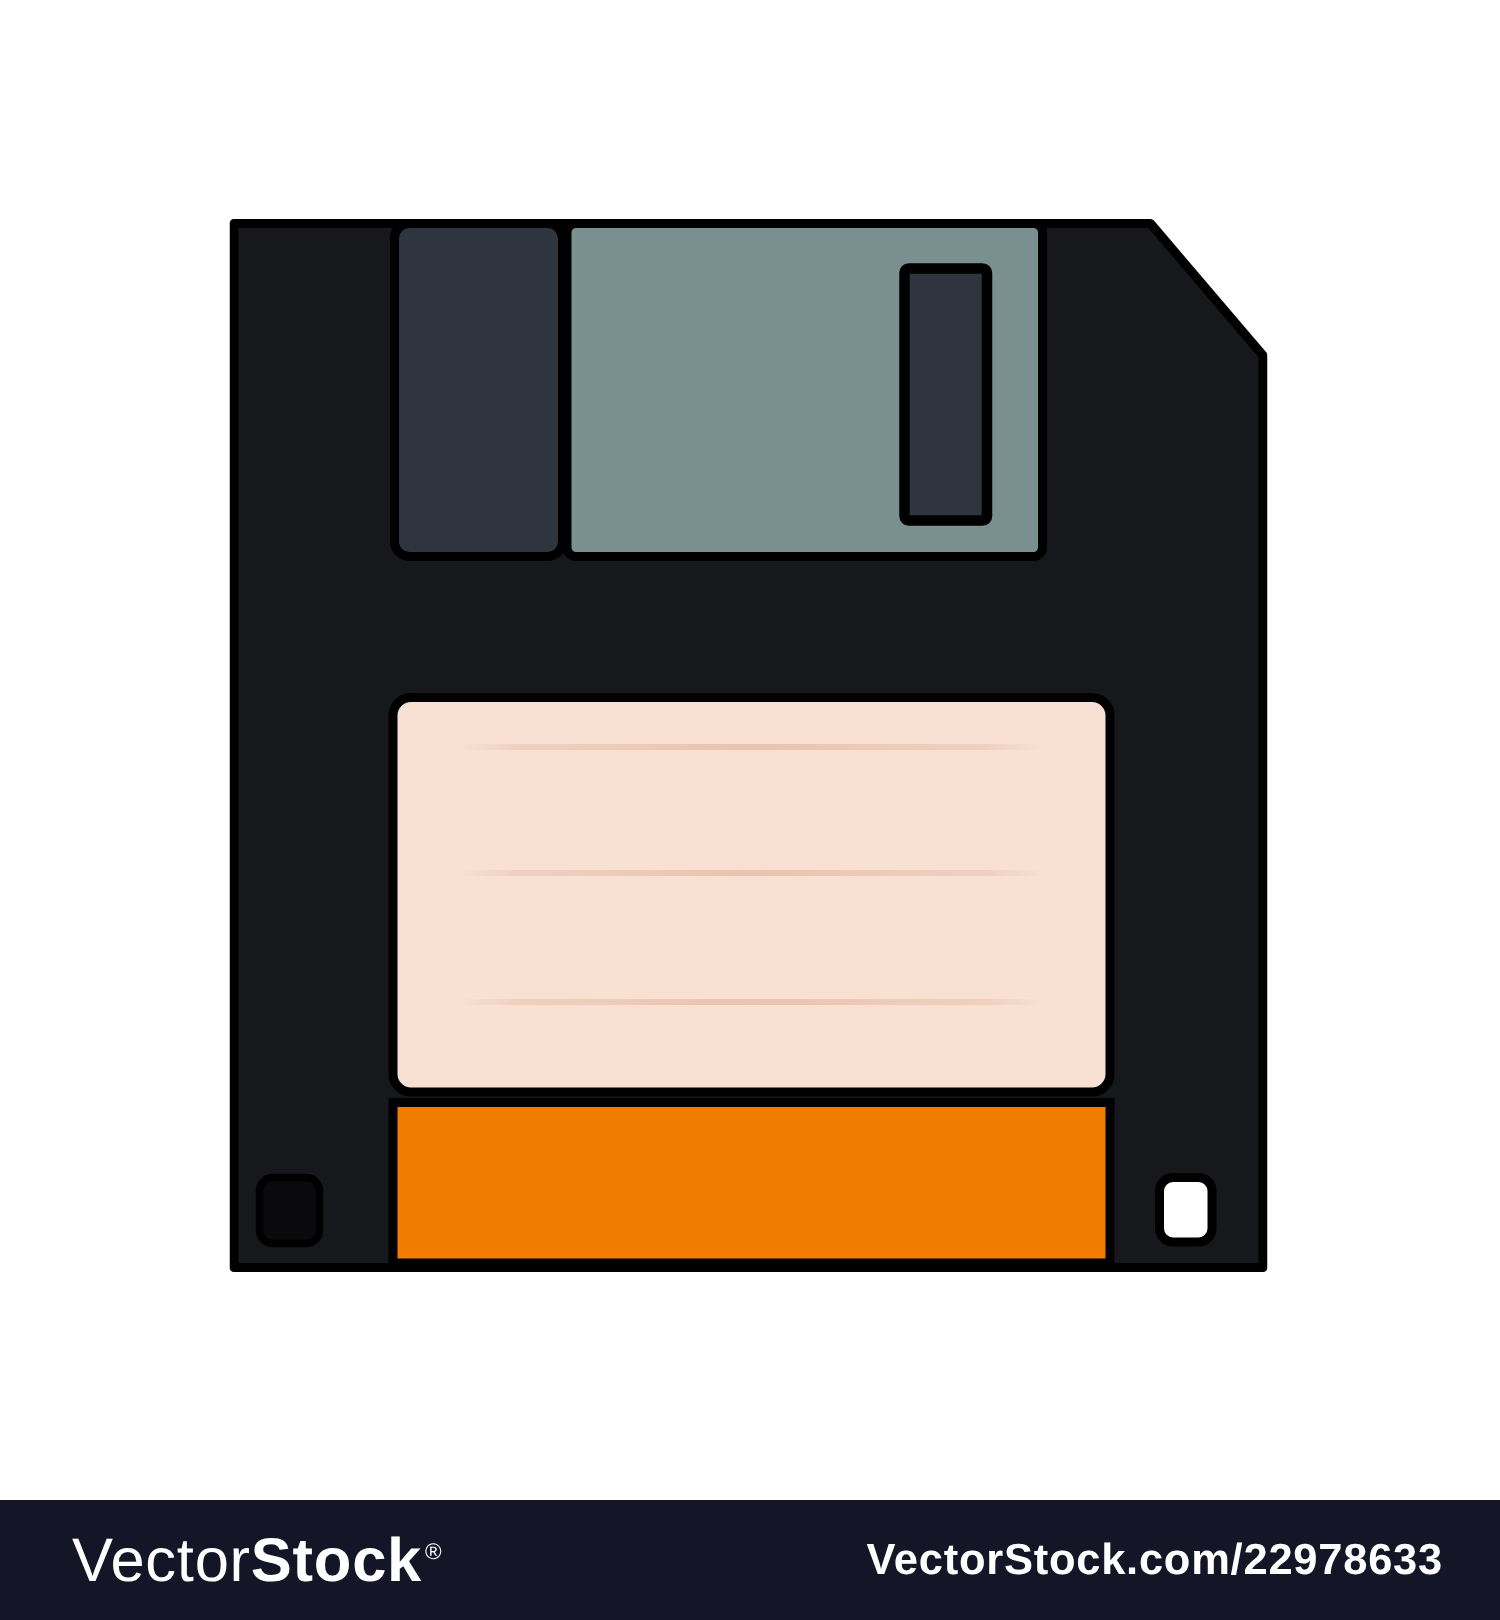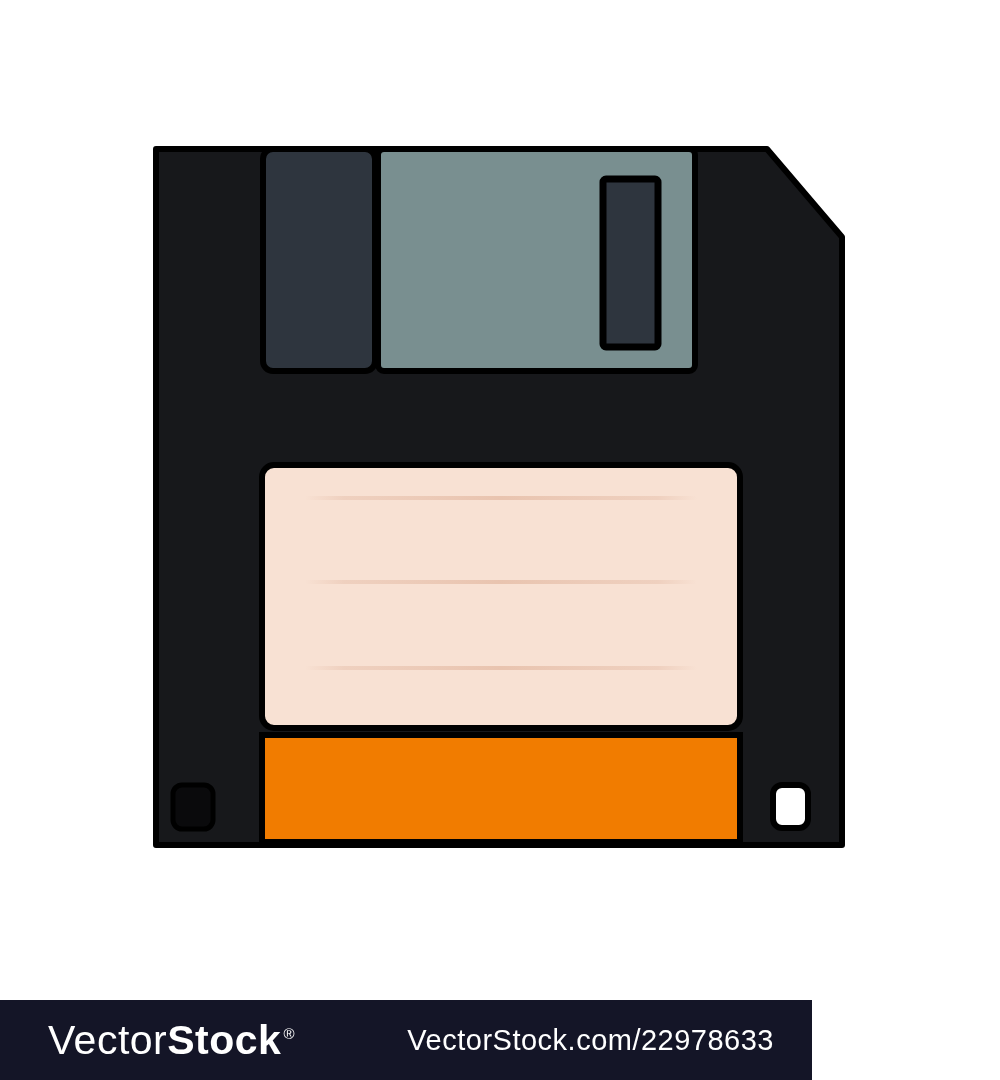--- a/index.html
+++ b/index.html
@@ -39,21 +39,21 @@
   .shutter-slot{fill:var(--slot-fill);stroke:var(--outline);stroke-width:7;}
   .disk-label{fill:var(--label);stroke:var(--outline);stroke-width:6;}
   .color-stripe{fill:var(--stripe);stroke:var(--outline);stroke-width:6;}
   .hole-dark{fill:var(--hole-dark);stroke:var(--outline);stroke-width:5;}
   .hole-light{fill:var(--hole-light);stroke:var(--outline);stroke-width:6;}
   .label-line{fill:url(#lineGrad);}
 
   .watermark-bar{
     position:absolute;
     left:0;bottom:0;
-    width:812px;height:80px;
+    width:1000px;height:80px;
     background:var(--bar-bg);
     color:var(--bar-text);
     display:flex;
     align-items:center;
     justify-content:space-between;
     box-sizing:border-box;
     padding:0 38px 0 48px;
   }
   .vs-logo{
     font-size:41px;
@@ -64,21 +64,21 @@
   .vs-logo .logo-light{font-weight:300;}
   .vs-logo .logo-bold{font-weight:700;}
   .vs-logo .logo-reg{
     font-size:15px;
     font-weight:400;
     vertical-align:super;
     margin-left:2px;
   }
   .vs-ref{
     font-size:29px;
-    font-weight:400;
+    font-weight:700;
     letter-spacing:0.5px;
     white-space:nowrap;
   }
 </style>
 </head>
 <body>
 
 <div class="canvas">
 
   <div class="floppy-wrap">

